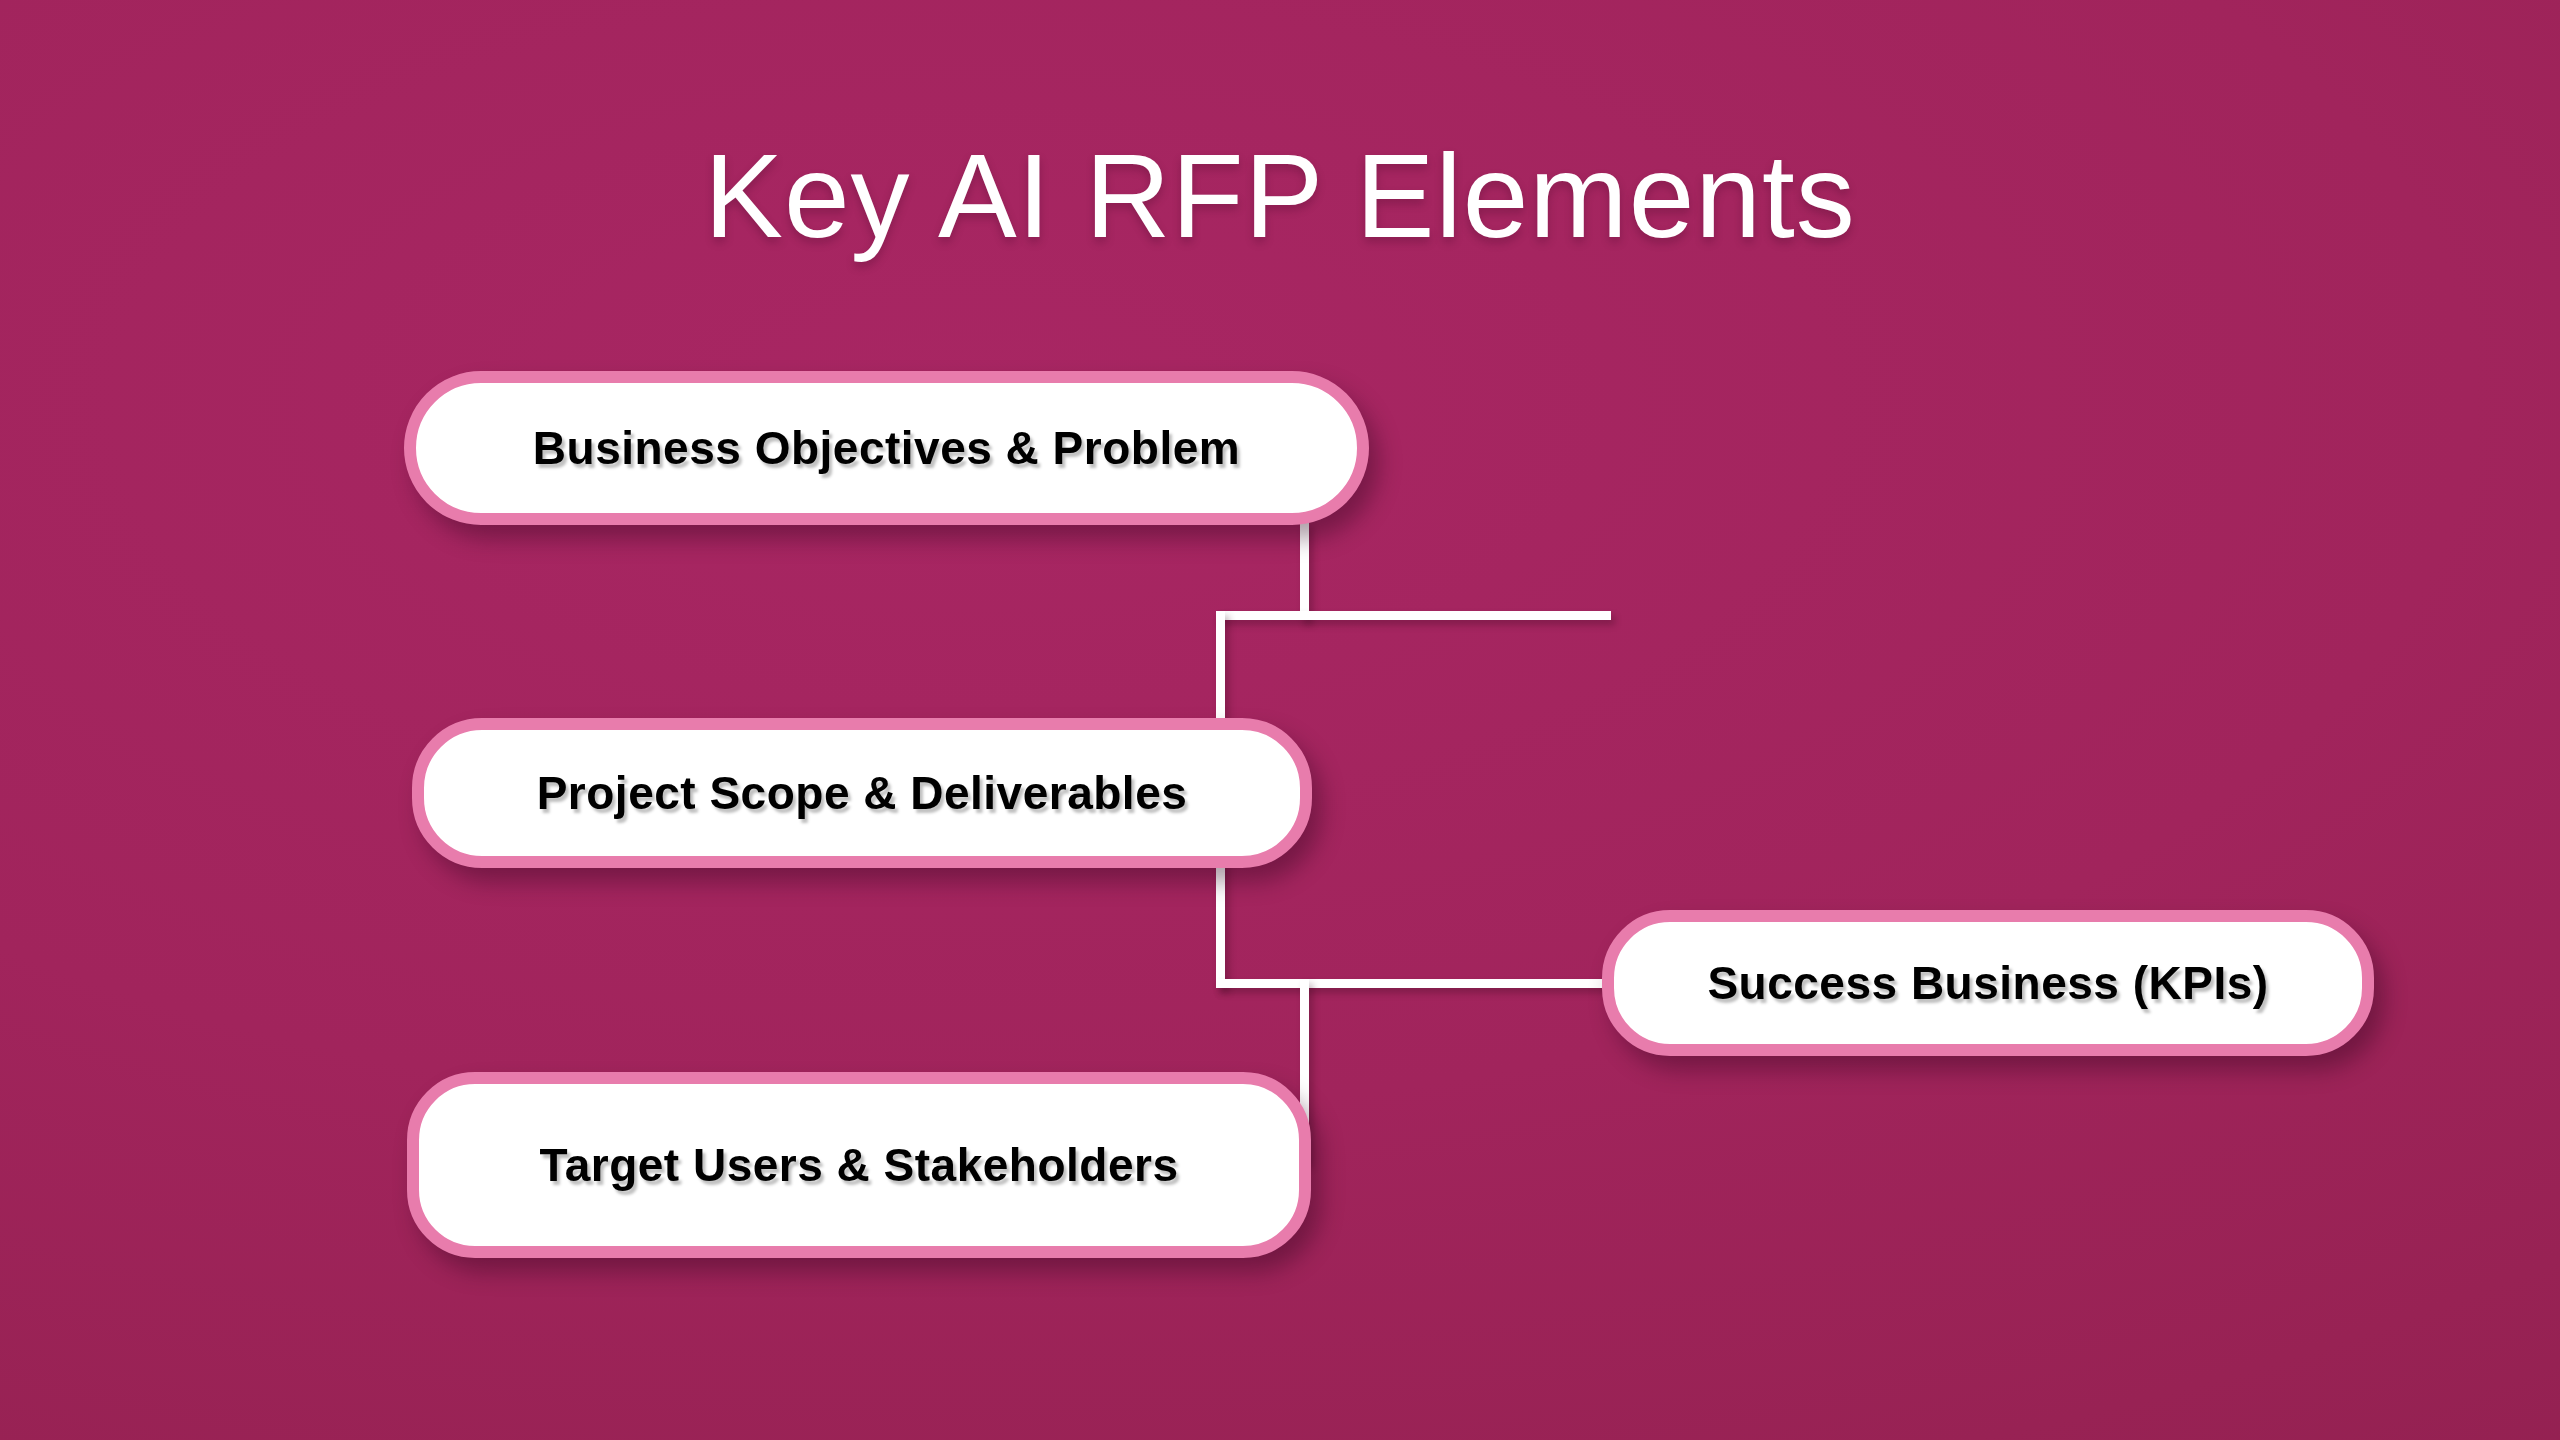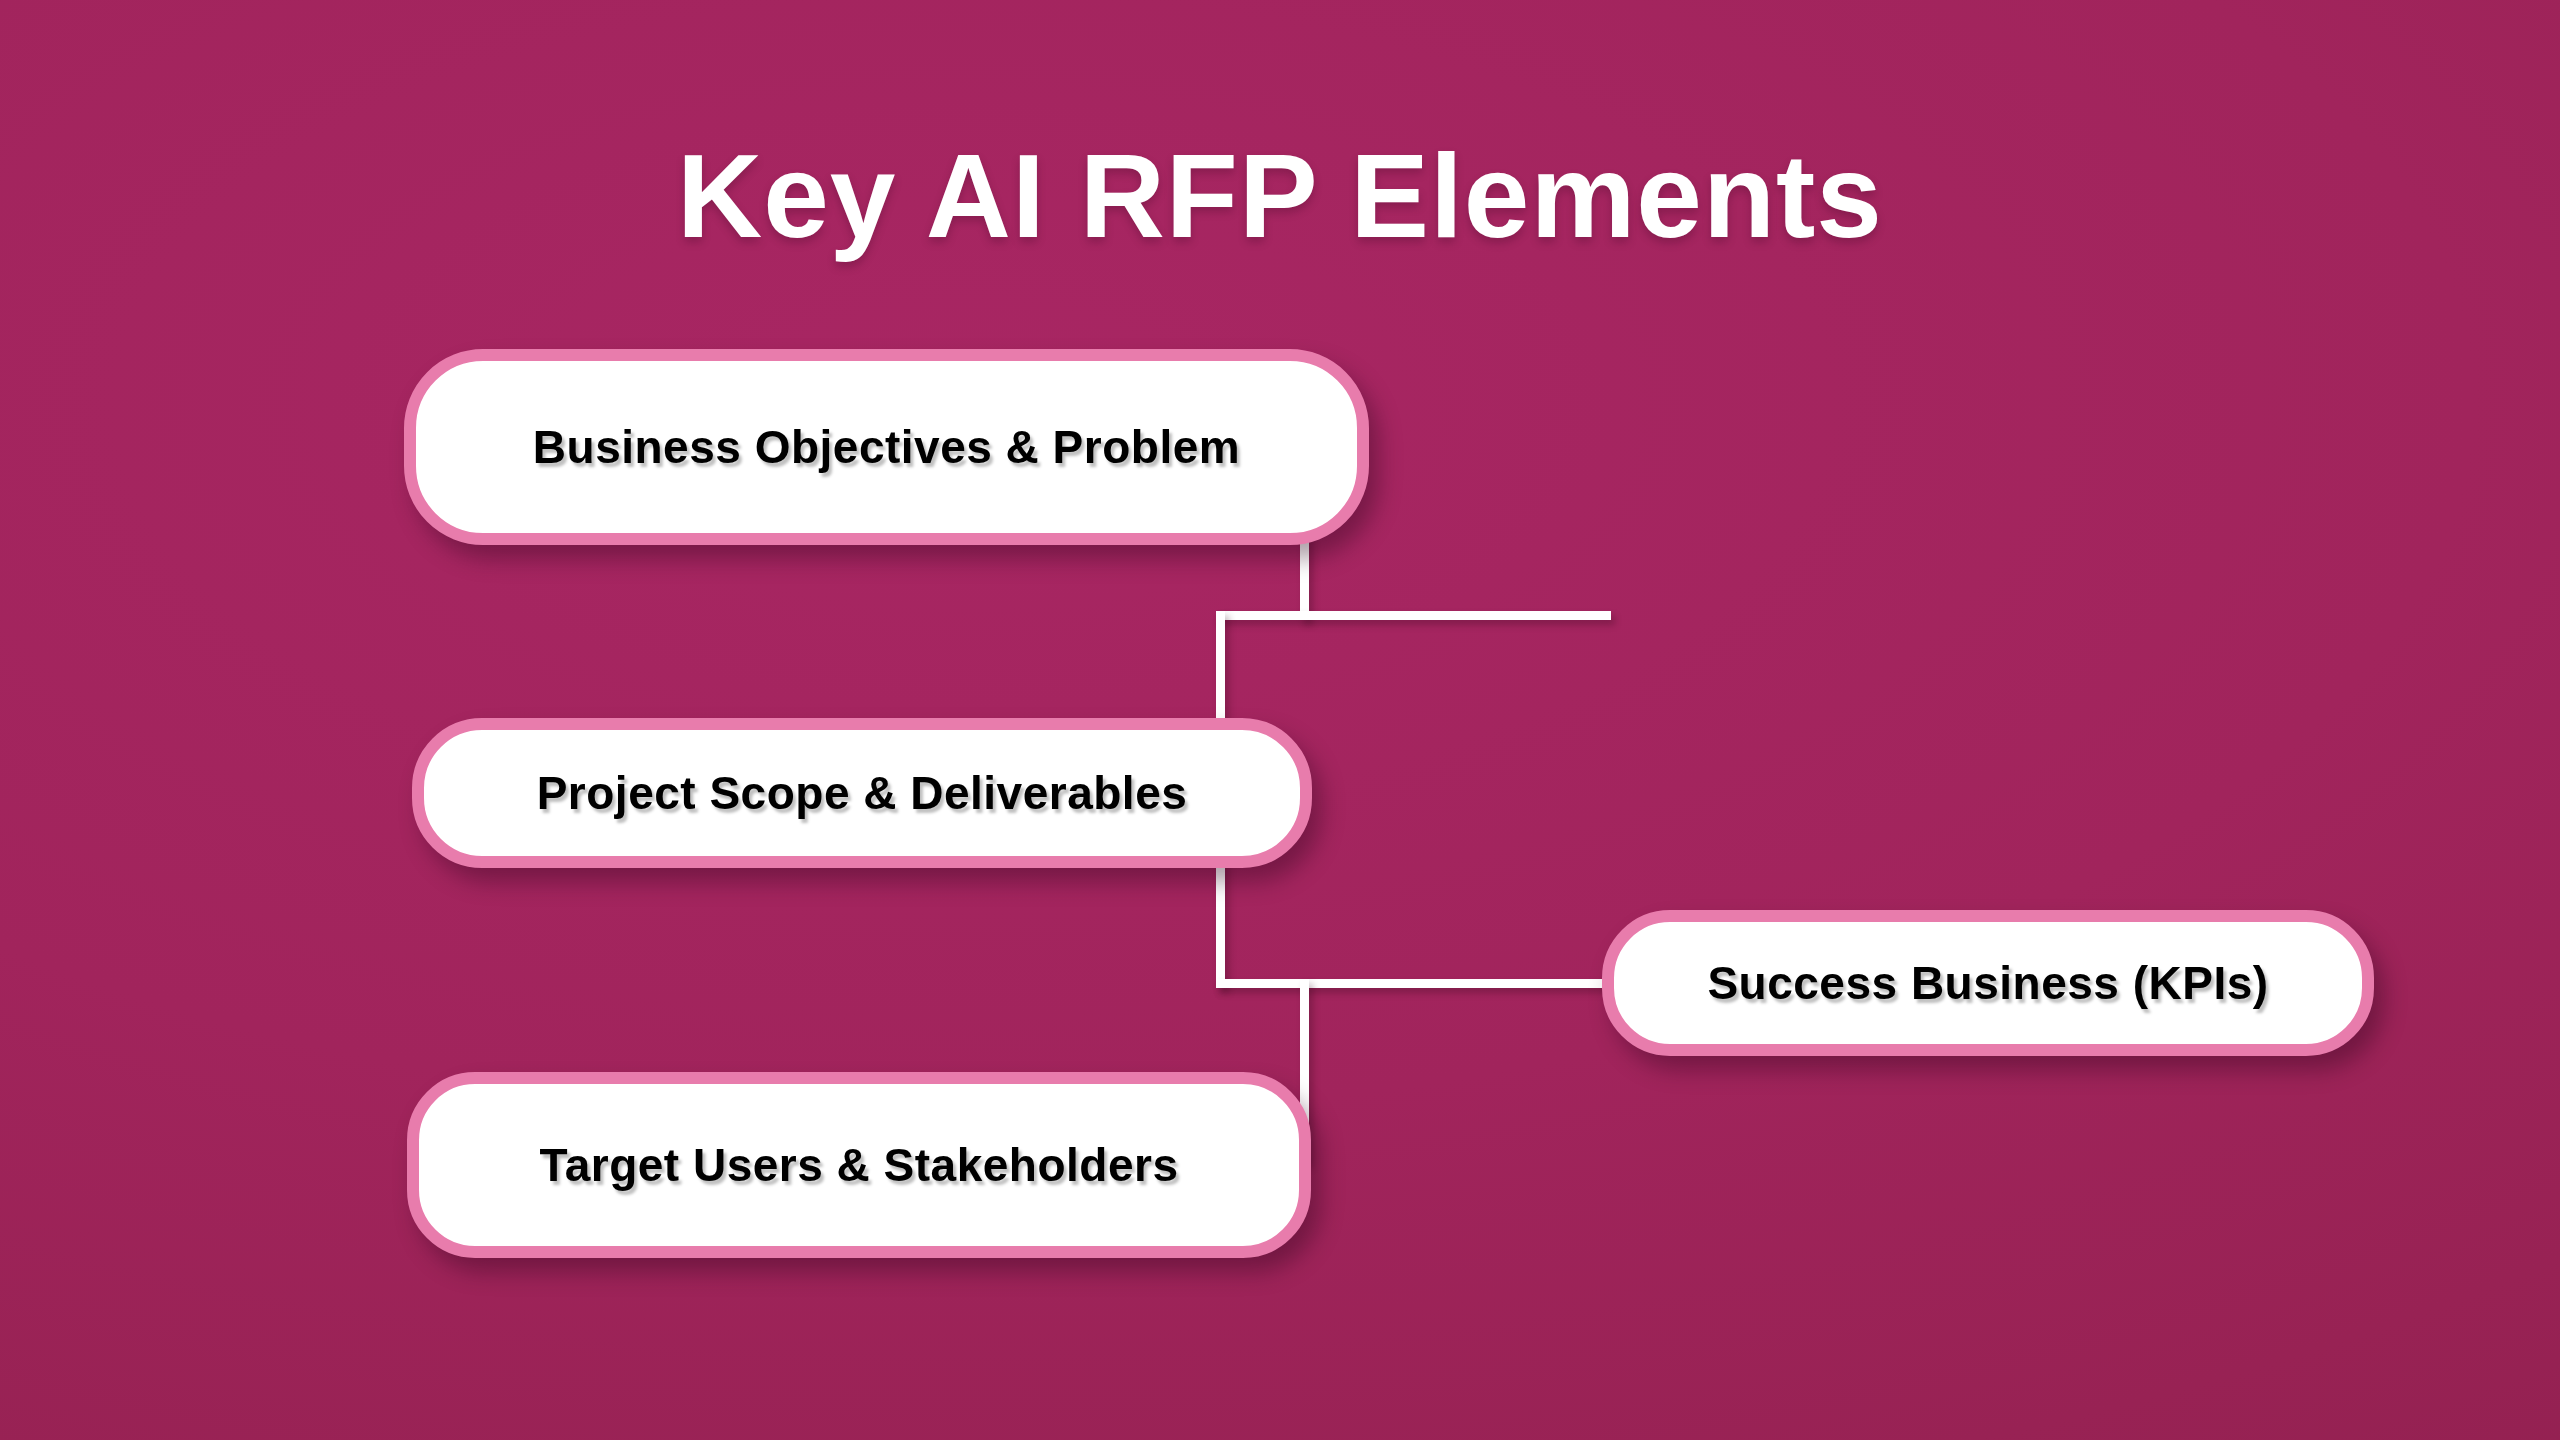--- a/index.html
+++ b/index.html
@@ -25,21 +25,21 @@
   }
 
   .title {
     position: absolute;
     top: 128px;
     left: 0;
     width: 100%;
     margin: 0;
     text-align: center;
     font-size: 118px;
-    font-weight: bold;
+    font-weight: normal;
     letter-spacing: 1px;
     color: #ffffff;
     text-shadow: 0 5px 9px rgba(60, 8, 35, 0.28);
   }
 
   
   .line {
     position: absolute;
     background: #ffffff;
     box-shadow: 4px 5px 7px rgba(50, 6, 28, 0.30);
@@ -66,21 +66,21 @@
   }
   .node-label {
     font-weight: bold;
     color: #000000;
     font-size: 46px;
     letter-spacing: 0.5px;
     white-space: nowrap;
     text-shadow: 3px 4px 3px rgba(0, 0, 0, 0.25);
   }
 
-  .node-business { left: 404px;  top: 349px;  width: 965px; height: 196px; border-radius: 79px; }
+  .node-business { left: 404px;  top: 371px;  width: 965px; height: 154px; border-radius: 79px; }
   .node-budget   { left: 1602px; top: 542px;  width: 660px; height: 146px; border-radius: 68px; }
   .node-scope    { left: 412px;  top: 718px;  width: 900px; height: 150px; border-radius: 70px; }
   .node-metrics  { left: 1602px; top: 910px;  width: 772px; height: 146px; border-radius: 68px; }
   .node-users    { left: 407px;  top: 1072px; width: 904px; height: 186px; border-radius: 68px; }
 </style>
 </head>
 <body>
 
 <div class="canvas">
 

